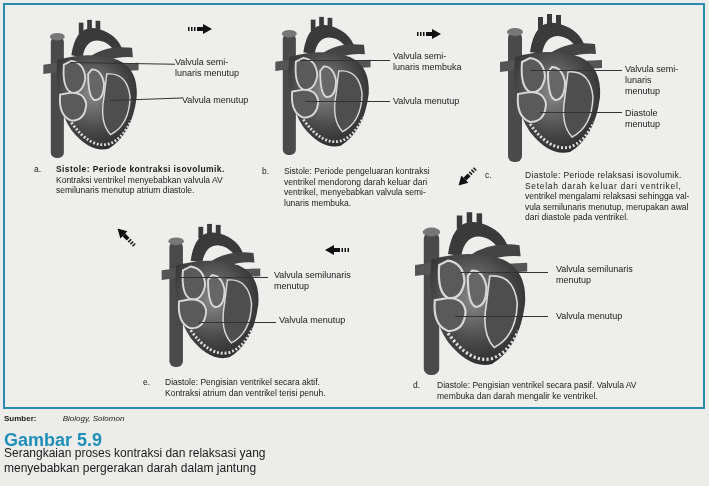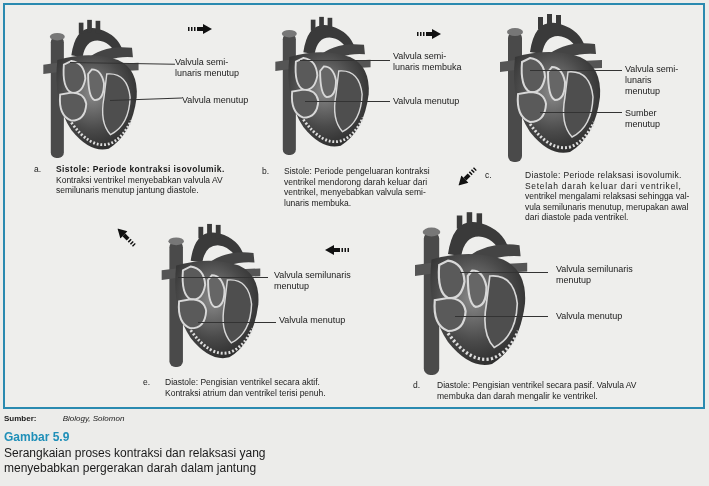--- a/index.html
+++ b/index.html
@@ -9,21 +9,21 @@
   .heart{position:absolute;}
   .lbl{position:absolute;font-size:9px;line-height:11px;color:#1a1a1a;white-space:nowrap;}
   .leader{position:absolute;height:1px;background:#333;transform-origin:left center;}
   .cap{position:absolute;font-size:8.5px;line-height:10.5px;color:#1a1a1a;}
   .cap .letter{position:absolute;left:0;top:0;}
   .cap .txt{position:absolute;top:0;}
   .arrow{position:absolute;}
   .source{position:absolute;left:4px;top:414px;font-size:8px;}
   .source b{font-weight:bold;text-align:center;}
   .source i{font-style:italic;padding-left:24px;}
-  .fig-num{position:absolute;left:4px;top:430px;font-size:12px;font-weight:bold;color:#1f8fb8;}
+  .fig-num{position:absolute;left:4px;top:430px;font-size:18px;font-weight:bold;color:#1f8fb8;}
   .fig-desc{position:absolute;left:4px;top:446px;width:340px;font-size:12px;line-height:15px;color:#1a1a1a;}
 </style>
 </head>
 <body>
 
 <svg width="0" height="0" style="position:absolute">
   <defs>
     <radialGradient id="hg" cx="45%" cy="40%" r="65%">
       <stop offset="0%" stop-color="#8a8a8a"></stop>
       <stop offset="60%" stop-color="#4a4a4a"></stop>
@@ -72,21 +72,21 @@
   <div class="lbl" style="left:175px;top:57px"><span>Valvula semi-</span><br><span>lunaris menutup</span></div>
   <div class="lbl" style="left:182px;top:95px">Valvula menutup</div>
   <svg class="arrow" style="left:188px;top:24px;width:24px;height:10px">
       <use href="#arrow-sym"></use>
     </svg>
   <div class="cap" style="left:34px;top:164px;width:210px">
     <span class="letter">a.</span>
     <div class="txt" style="left:22px;width:190px">
       <div style="font-weight:bold;letter-spacing:0.4px">Sistole: Periode kontraksi isovolumik.</div>
       <div>Kontraksi ventrikel menyebabkan valvula AV</div>
-      <div>semilunaris menutup jantung diastole.</div>
+      <div>semilunaris menutup atrium diastole.</div>
     </div>
   </div>
 </div>
 
 <div class="panel">
   <svg class="heart" style="left:262px;top:15px;width:120px;height:140px">
       <use href="#heart-sym"></use>
     </svg>
   <div class="leader" style="left:300px;top:60px;width:90px;transform:rotate(0deg)"></div>
   <div class="leader" style="left:305px;top:101px;width:85px"></div>
@@ -109,21 +109,21 @@
     </svg>
 </div>
 
 <div class="panel">
   <svg class="heart" style="left:485px;top:12px;width:130px;height:150px">
       <use href="#heart-sym"></use>
     </svg>
   <div class="leader" style="left:530px;top:70px;width:92px"></div>
   <div class="leader" style="left:540px;top:112px;width:82px"></div>
   <div class="lbl" style="left:625px;top:64px"><span>Valvula semi-</span><br><span>lunaris</span><br><span>menutup</span></div>
-  <div class="lbl" style="left:625px;top:108px"><span>Sumber</span><br><span>menutup</span></div>
+  <div class="lbl" style="left:625px;top:108px"><span>Diastole</span><br><span>menutup</span></div>
   <div class="cap" style="left:485px;top:170px;width:210px">
     <span class="letter">c.</span>
     <div class="txt" style="left:40px;width:190px">
       <div style="letter-spacing:0.3px">Diastole: Periode relaksasi isovolumik.</div>
       <div style="letter-spacing:0.7px">Setelah darah keluar dari ventrikel,</div>
       <div>ventrikel mengalami relaksasi sehingga val-</div>
       <div>vula semilunaris menutup, merupakan awal</div>
       <div>dari diastole pada ventrikel.</div>
     </div>
   </div>

